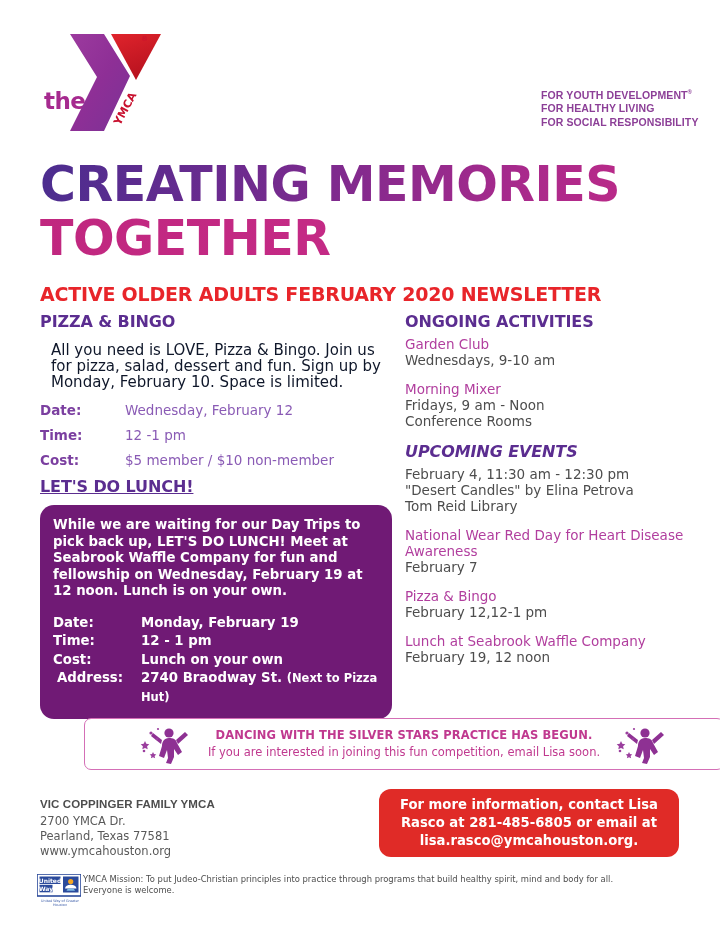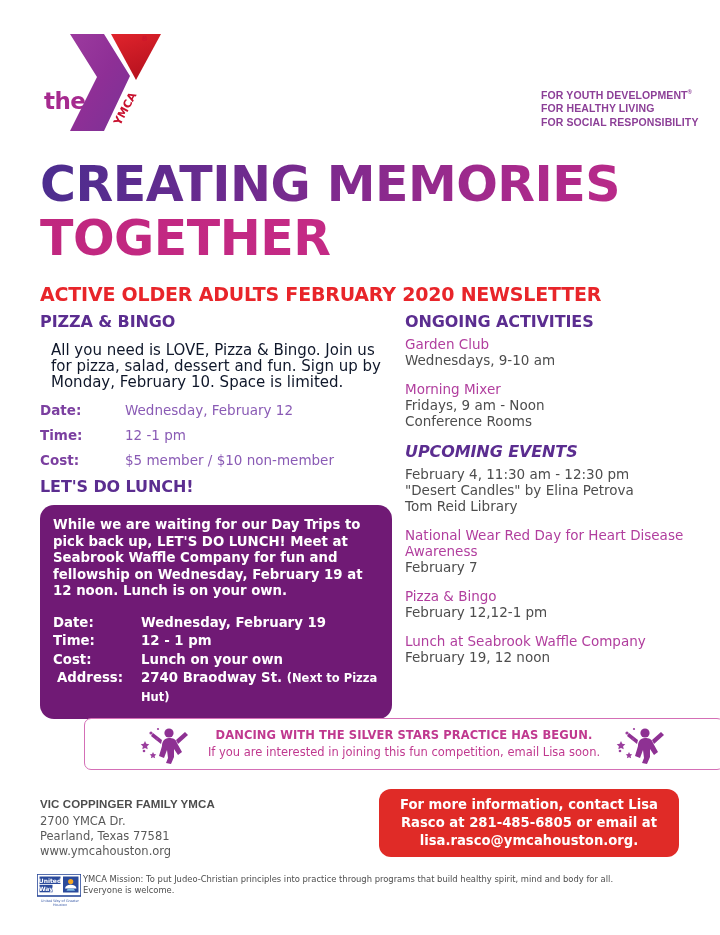--- a/index.html
+++ b/index.html
@@ -137,21 +137,21 @@
   }
   .detail-label {
     width: 85px;
     flex: 0 0 85px;
     font-weight: bold;
     color: #7b3fa0;
   }
   .detail-value { color: #8a5bb5; }
 
   
-  .lunch-head { margin-top: 4px; }
+  .lunch-head { margin-top: 4px; text-decoration: underline; }
   .purple-box {
     margin-top: 9px;
     width: 352px;
     background: #701a75;
     border-radius: 14px;
     padding: 12px 13px 13px 13px;
     box-sizing: border-box;
     color: #ffffff;
   }
   .purple-box p {
@@ -347,21 +347,21 @@
       </div>
     </div>
 
     <h2 class="sec-head lunch-head">LET'S DO LUNCH!</h2>
 
     <div class="purple-box">
       <p>While we are waiting for our Day Trips to pick back up, LET'S DO LUNCH! Meet at Seabrook Waffle Company for fun and fellowship on Wednesday, February 19 at 12 noon. Lunch is on your own.</p>
       <div class="pb-rows">
         <div class="pb-row">
           <span class="pb-label">Date:</span>
-          <span class="pb-value">Wednesday, February 19</span>
+          <span class="pb-value">Monday, February 19</span>
         </div>
         <div class="pb-row">
           <span class="pb-label">Time:</span>
           <span class="pb-value">12 - 1 pm</span>
         </div>
         <div class="pb-row">
           <span class="pb-label">Cost:</span>
           <span class="pb-value">Lunch on your own</span>
         </div>
         <div class="pb-row">

